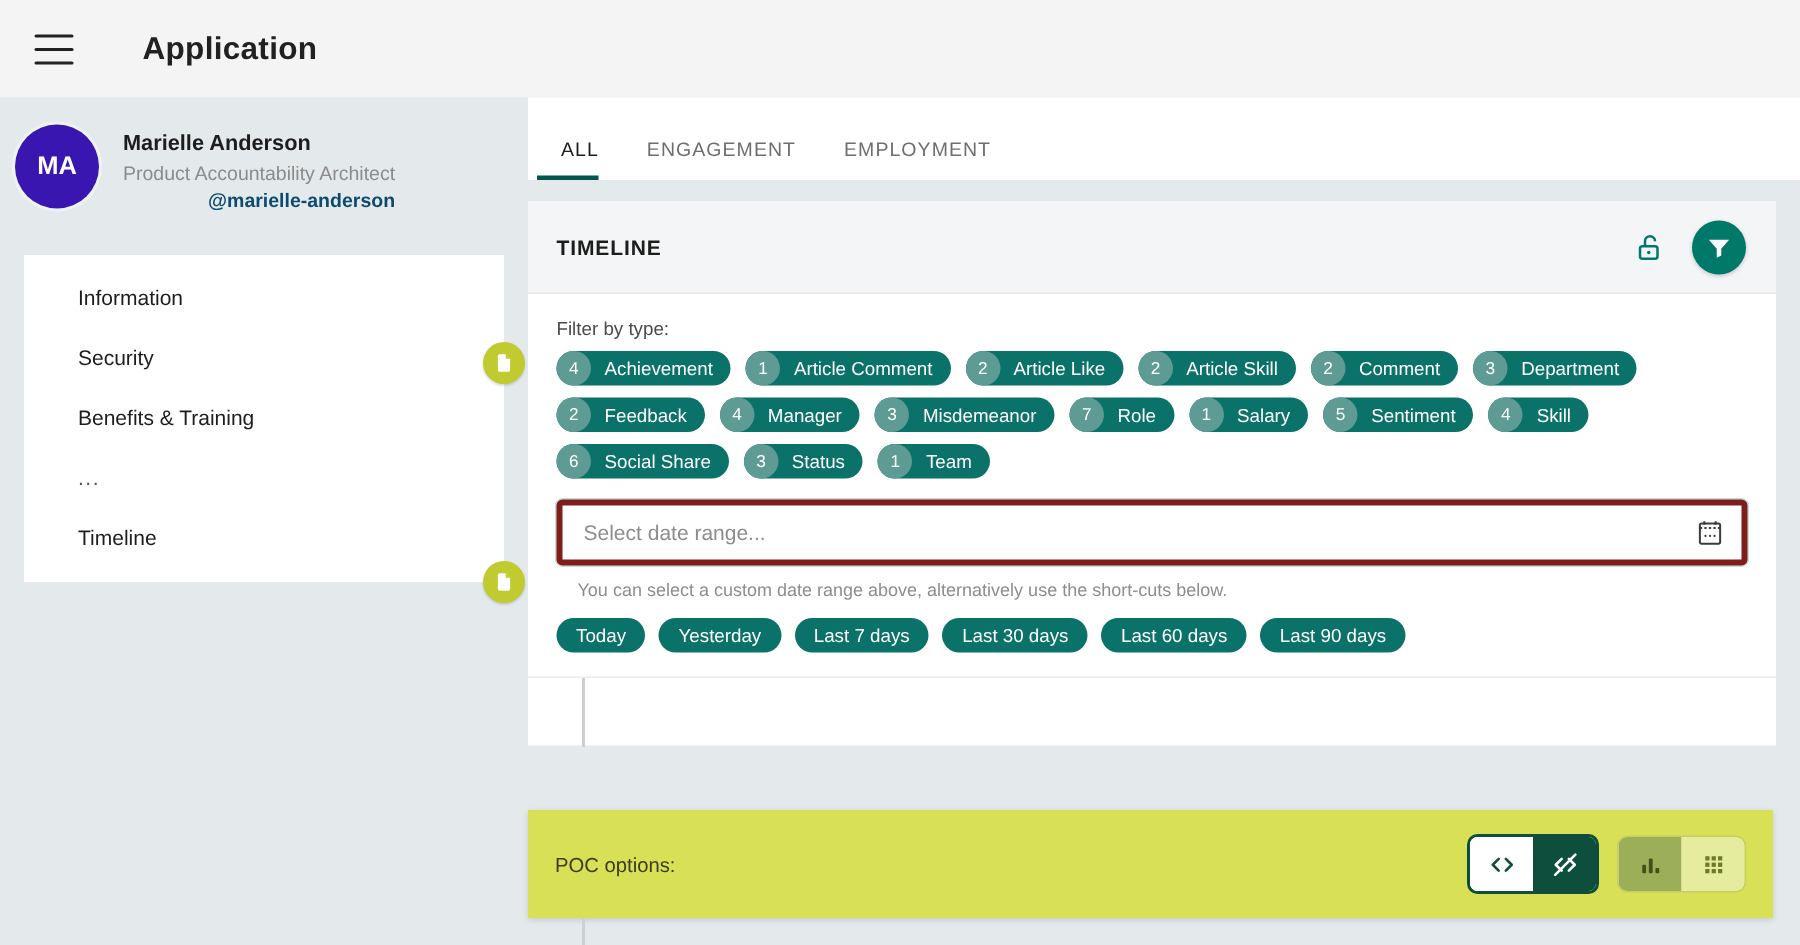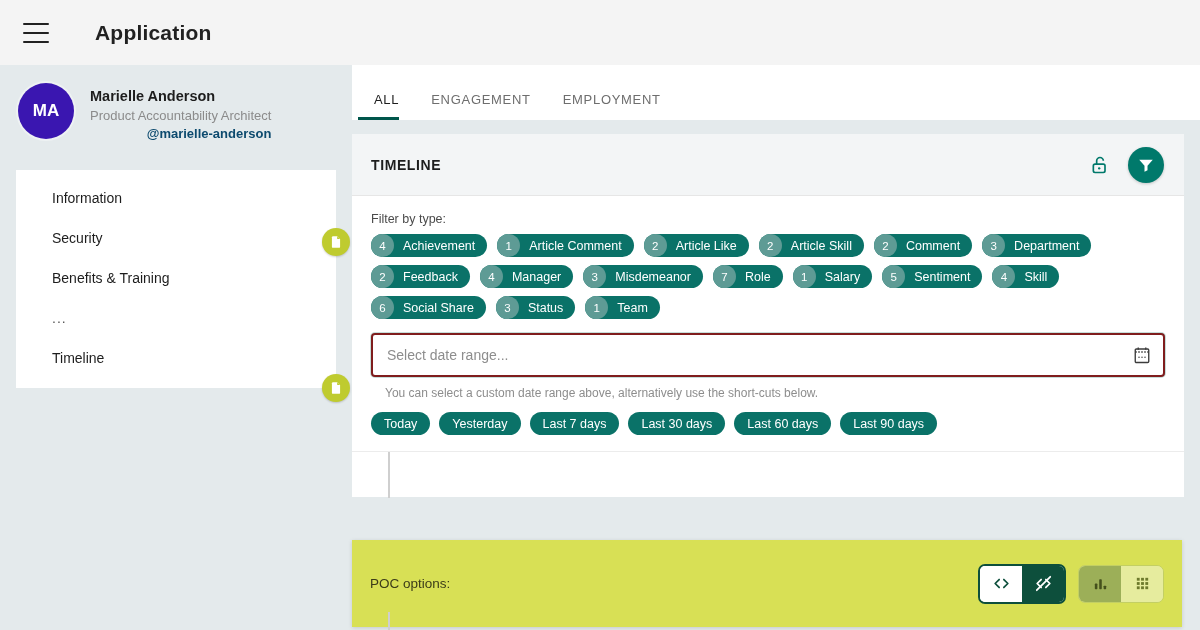--- a/index.html
+++ b/index.html
@@ -22,21 +22,21 @@
     cursor: pointer;
   }
   .hamburger span { display: block; height: 2px; background: #212121; border-radius: 1px; }
   .app-title {
     margin-left: 46px; font-size: 21px; font-weight: bold; color: #212121;
     letter-spacing: .2px;
   }
 
   
   .leftcol { position: absolute; top: 65px; left: 0; width: 352px; height: 565px; background: #e4eaec; }
-  .profile { display: flex; align-items: flex-start; padding: 18px 0 0 18px; }
+  .profile { display: flex; align-items: flex-start; padding: 18px 0 0 10px; }
   .avatar {
     width: 56px; height: 56px; border-radius: 50%; background: #3a16b0;
     color: #fff; font-size: 17px; font-weight: bold;
     display: flex; align-items: center; justify-content: center;
     flex: none; box-shadow: 0 0 0 2px #eef2f3;
   }
   .pinfo { margin-left: 16px; padding-top: 4px; }
   .pname { font-size: 14.5px; font-weight: bold; color: #1d1d1d; line-height: 1.35; }
   .prole { font-size: 13px; color: #8b8b8b; line-height: 1.4; }
   .phandle { font-size: 13px; font-weight: bold; color: #0c4a6e; line-height: 1.45; text-align: right; }
@@ -93,41 +93,41 @@
     color: #fff; font-size: 12.5px; cursor: pointer;
   }
   .chip .cnt {
     width: 23px; height: 23px; border-radius: 50%; background: #5e9b95;
     display: flex; align-items: center; justify-content: center;
     font-size: 11.5px; color: #fff; flex: none;
   }
   .chip .lbl { padding-left: 9px; white-space: nowrap; }
 
   .date-input {
-    height: 44px; border: 2px solid #7f1d1d; border-radius: 4px;
+    height: 44px; border: 4px solid #7f1d1d; border-radius: 4px;
     display: flex; align-items: center; padding: 0 12px 0 14px; background: #fff;
     box-shadow: 0 0 0 1px rgba(29,122,108,.25);
   }
   .date-input .ph { font-size: 14px; color: #8d8d8d; flex: 1; }
   .hint { font-size: 12px; color: #8d8d8d; margin: 9px 0 12px 14px; }
   .shortcuts { display: flex; gap: 9px; padding-bottom: 16px; }
   .sc {
     background: #0a7268; color: #fff; font-size: 12.5px; border-radius: 12px;
     height: 23px; padding: 7px 13px; display: inline-flex; align-items: center;
     cursor: pointer; white-space: nowrap;
   }
 
   .rail { position: relative; height: 46px; border-top: 1px solid #ececec; }
   .rail:before {
     content: ""; position: absolute; left: 36px; top: 0; width: 2px; height: 46px; background: #cfcfcf;
   }
 
   
   .pocbar {
-    position: absolute; left: 352px; top: 540px; width: 830px; height: 87px;
+    position: absolute; left: 352px; top: 540px; width: 830px; height: 72px;
     background: #d8e055; display: flex; align-items: center; padding: 0 18px 0 18px;
     box-shadow: 0 1px 4px rgba(0,0,0,.14);
   }
   .poc-label { font-size: 13.5px; color: #3c3c19; }
   .poc-groups { margin-left: auto; display: flex; align-items: center; gap: 12px; }
   .seg {
     display: flex; border-radius: 7px; overflow: hidden; cursor: pointer;
   }
   .seg.a { border: 2px solid #0d4f3c; background: #fff; }
   .seg.b { border: 1px solid #c3cf63; background: #e6ec9e; }

